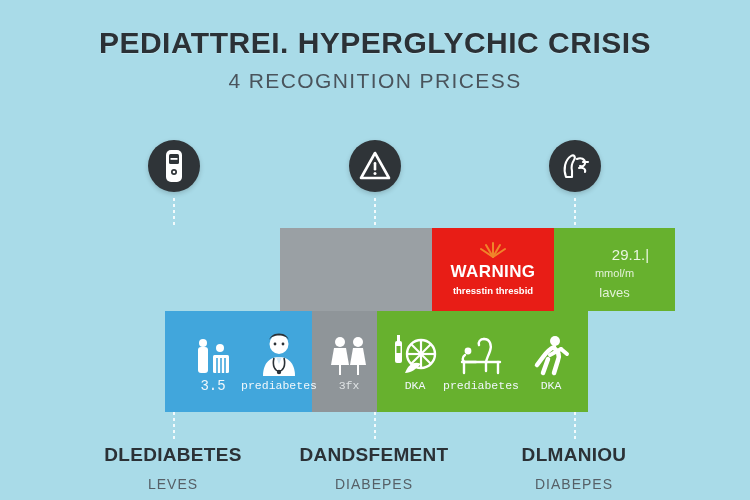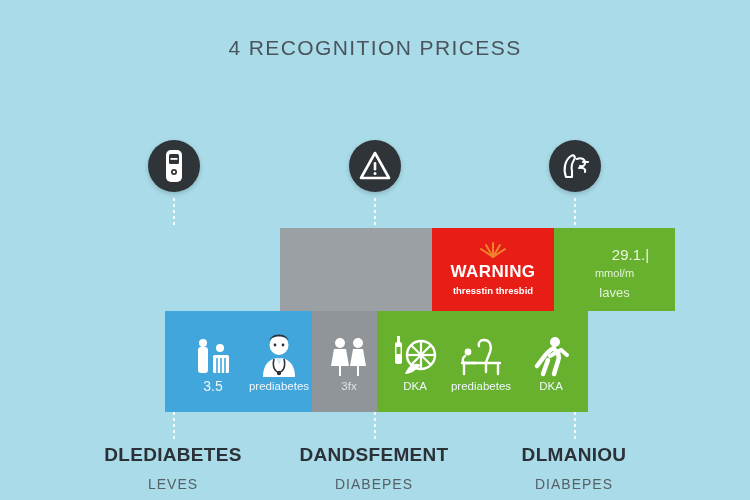--- a/index.html
+++ b/index.html
@@ -177,20 +177,21 @@
     flex-direction: column;
     align-items: center;
     justify-content: center;
   }
   .cell .glyph { height: 46px; display: flex; align-items: flex-end; }
   .cell .cap {
     margin-top: 2px;
     font-size: 11.5px;
     color: #f0f7fb;
     white-space: nowrap;
+    font-family: Liberation Mono, monospace;
   }
   .cell .cap.big { font-size: 14px; }
   .cell .cap.dim { color: #dfe3e5; }
 
   .cell-1 { left: 10px; }
   .cell-2 { left: 76px; }
   .cell-3 { left: 146px; text-align: center; }
   .cell-4 { left: 212px; }
   .cell-5 { left: 278px; }
   .cell-6 { left: 348px; }
@@ -224,20 +225,21 @@
     color: #566067;
     letter-spacing: 1px;
   }
 </style>
 </head>
 <body>
 
 <div id="infographic">
 
   <div class="header">
+    <div class="title">PEDIATTREI. HYPERGLYCHIC CRISIS</div>
     <div class="subtitle">4 RECOGNITION PRICESS</div>
   </div>
 
   <div class="icon-row">
     <div class="icon-badge badge-1">
       <svg width="26" height="34" viewBox="0 0 26 34">
         <rect x="5" y="1" width="16" height="32" rx="5" fill="#ffffff"></rect>
         <rect x="8" y="5" width="10" height="10" rx="1.5" fill="#2f3438"></rect>
         <rect x="9.5" y="9" width="7" height="1.8" fill="#ffffff"></rect>
         <circle cx="13" cy="23" r="3" fill="#2f3438"></circle>

